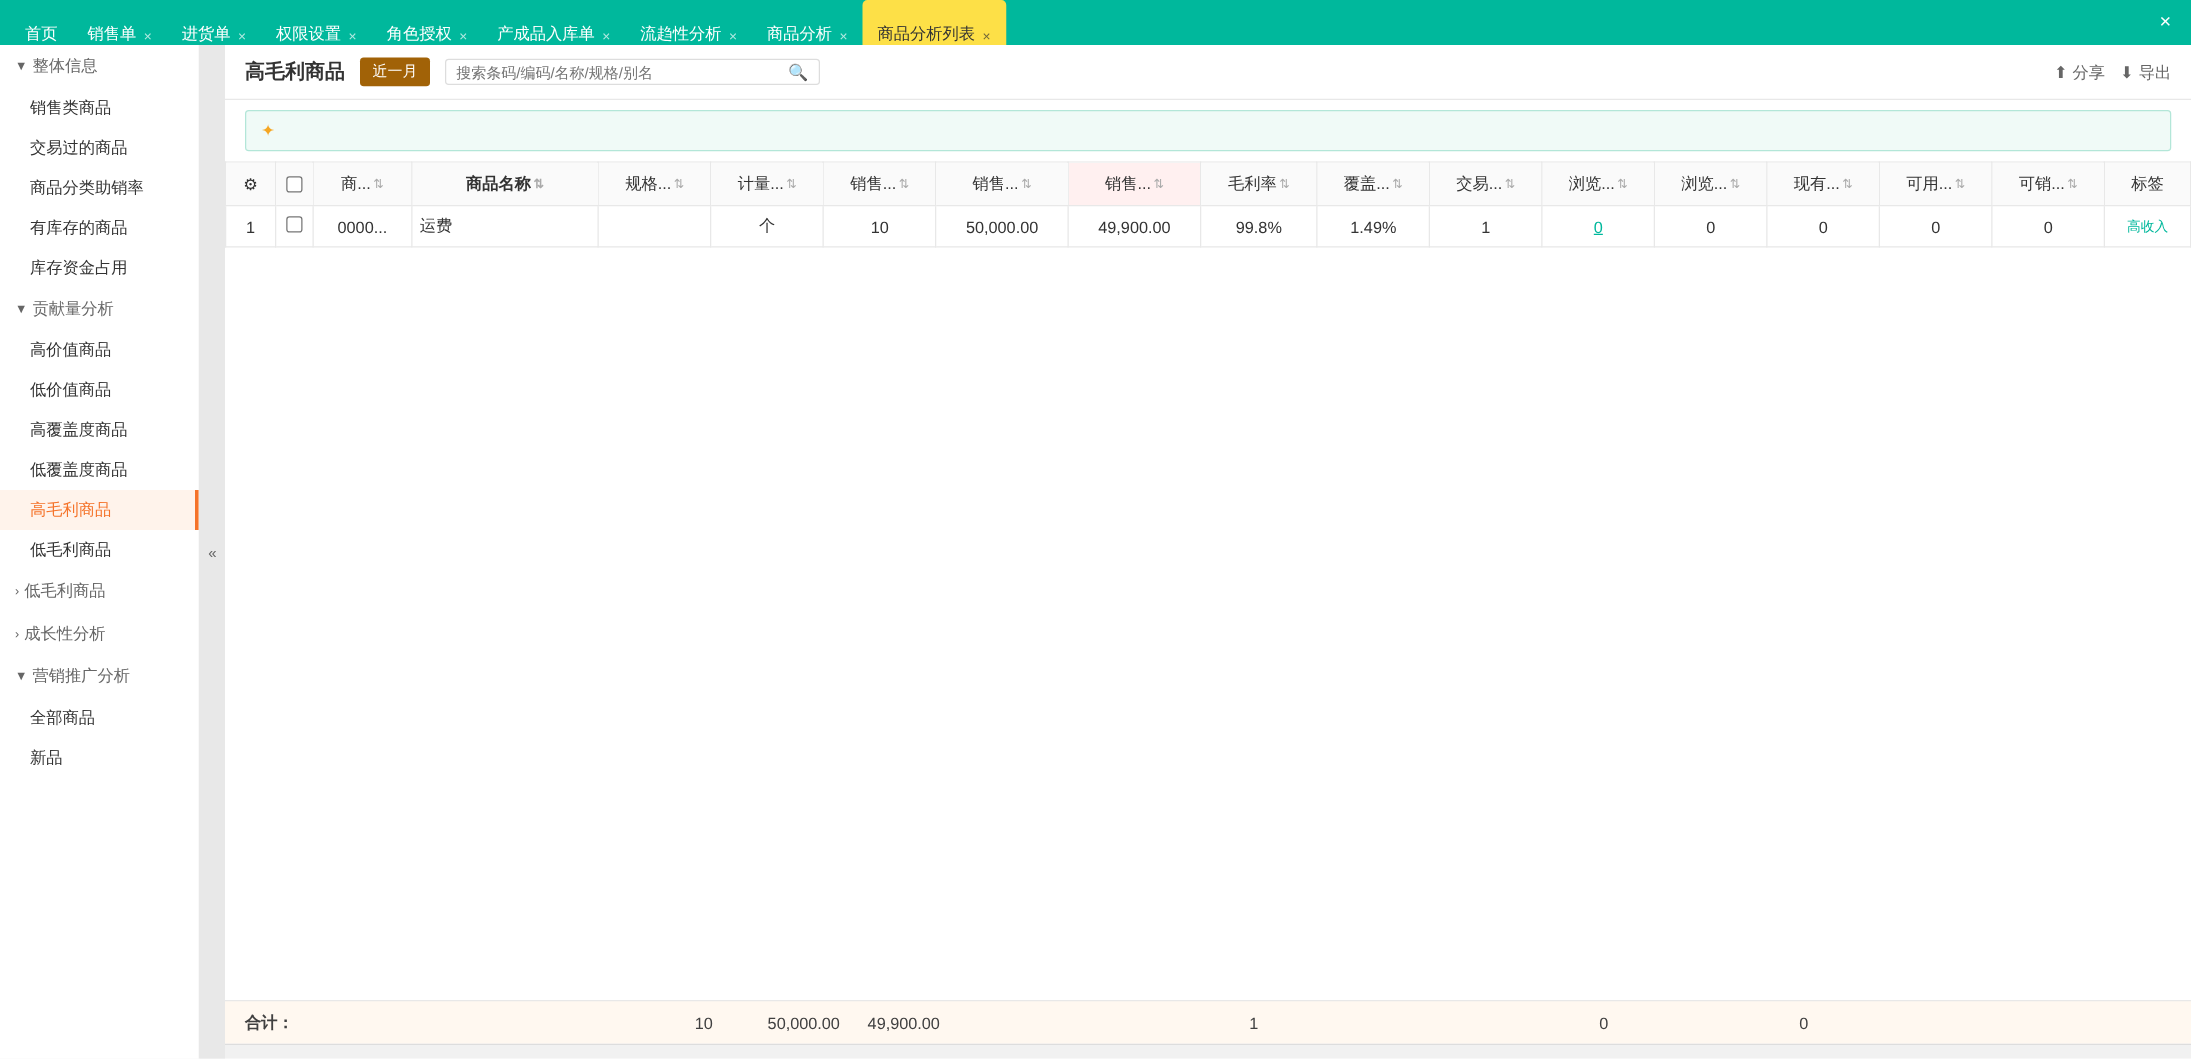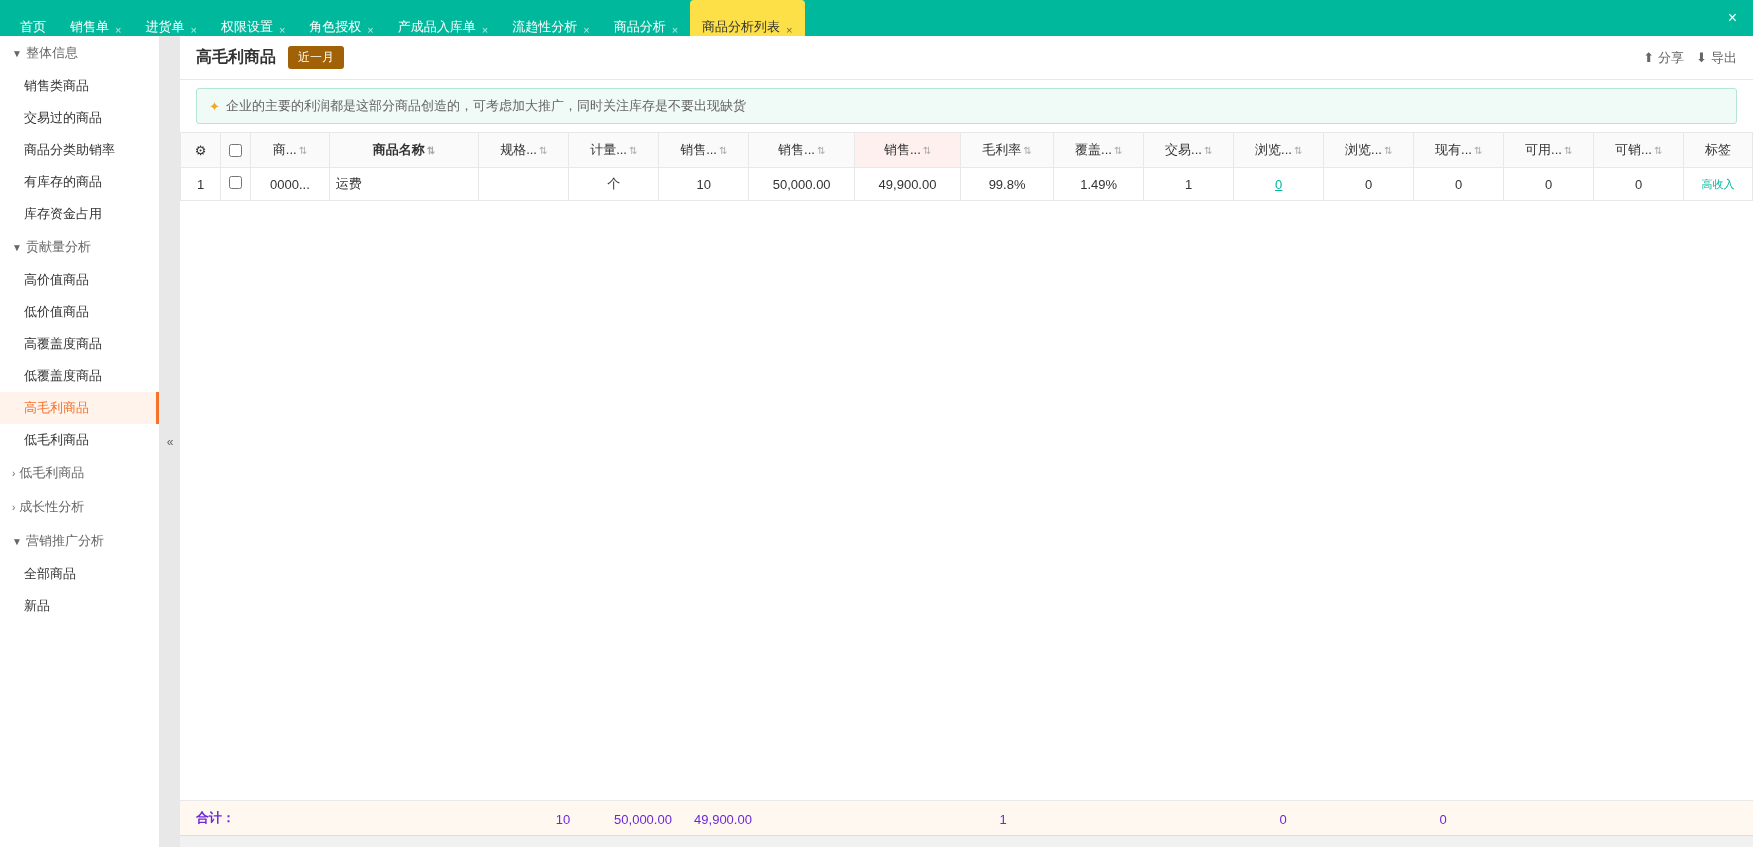--- a/index.html
+++ b/index.html
@@ -193,24 +193,24 @@
       color: #333;
     }
     .tag-high { color: #00b89c; font-size: 11px; }
 
     
     .footer-summary {
       border-top: 1px solid #e8e8e8;
       padding: 8px 16px;
       background: #fff8f0;
       display: flex;
-      align-items: flex-end;
+      align-items: center;
       gap: 8px;
       font-size: 12px;
-      color: #6d28d9;
+      color: #404040;
     }
     .summary-label { font-weight: bold; }
     .summary-cells {
       display: flex;
       gap: 0;
       flex: 1;
     }
     .summary-cell {
       padding: 0 8px;
       min-width: 80px;
@@ -353,35 +353,38 @@
     </div>
   </div>
 
   <div class="sidebar-toggle">«</div>
 
   <div class="content-area">
 
     <div class="content-header">
       <span class="content-title">高毛利商品</span>
       <button class="filter-btn">近一月</button>
+      <div class="search-box">
+        <input type="text" placeholder="搜索条码/编码/名称/规格/别名" style="">
+        <span class="search-icon">🔍</span>
+      </div>
       <div class="header-actions">
         <div class="action-btn">
           <span>⬆</span>
           <span>分享</span>
         </div>
         <div class="action-btn">
           <span>⬇</span>
           <span>导出</span>
         </div>
       </div>
     </div>
 
     <div class="info-banner">
       <span class="info-icon">✦</span>
-      <span>企业的主要的利润都是这部分商品创造的，可考虑加大推广，同时关注库存是不要出现缺货</span>
     </div>
 
     <div class="table-container">
       <table>
         <thead>
           <tr>
             <th style="width:40px;">
               <div class="col-header">⚙</div>
             </th>
             <th style="width:30px;">

